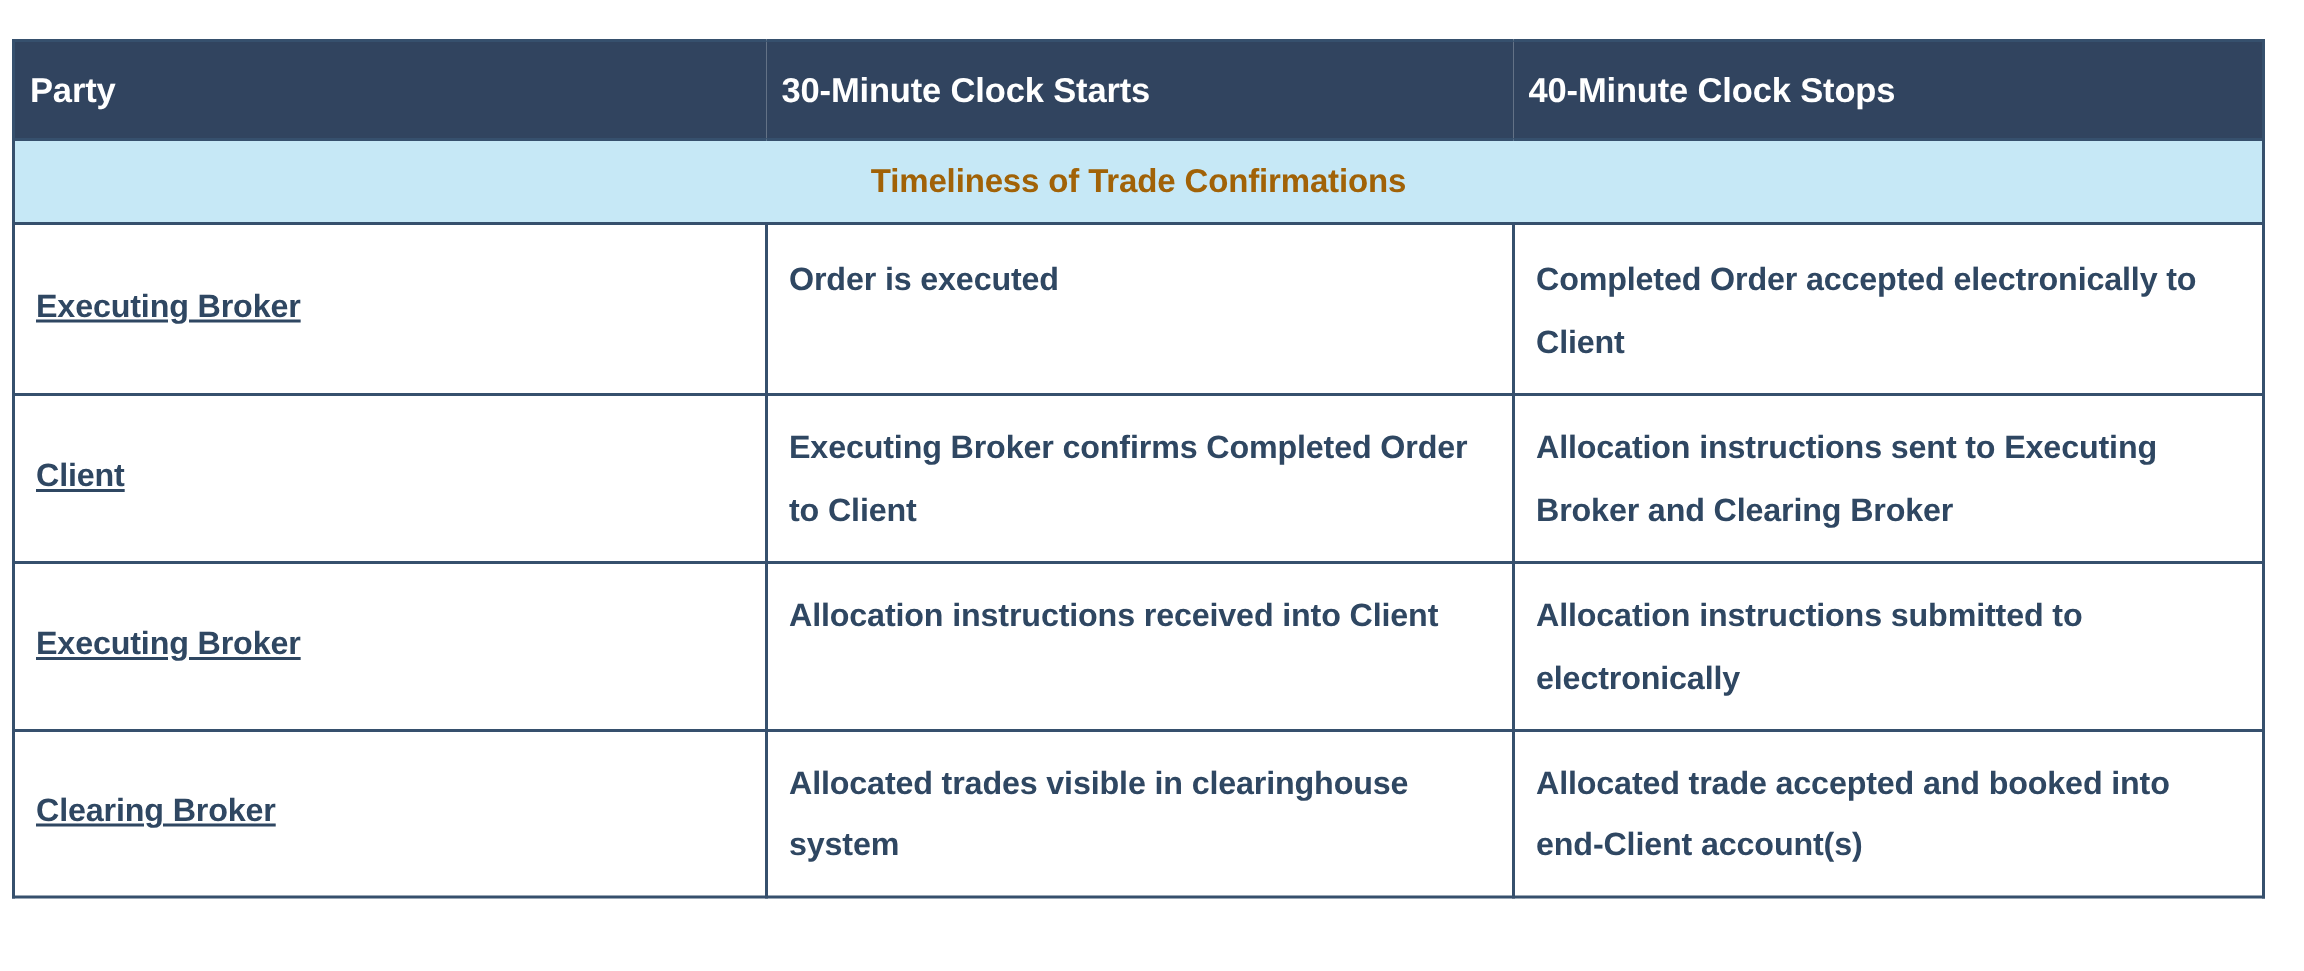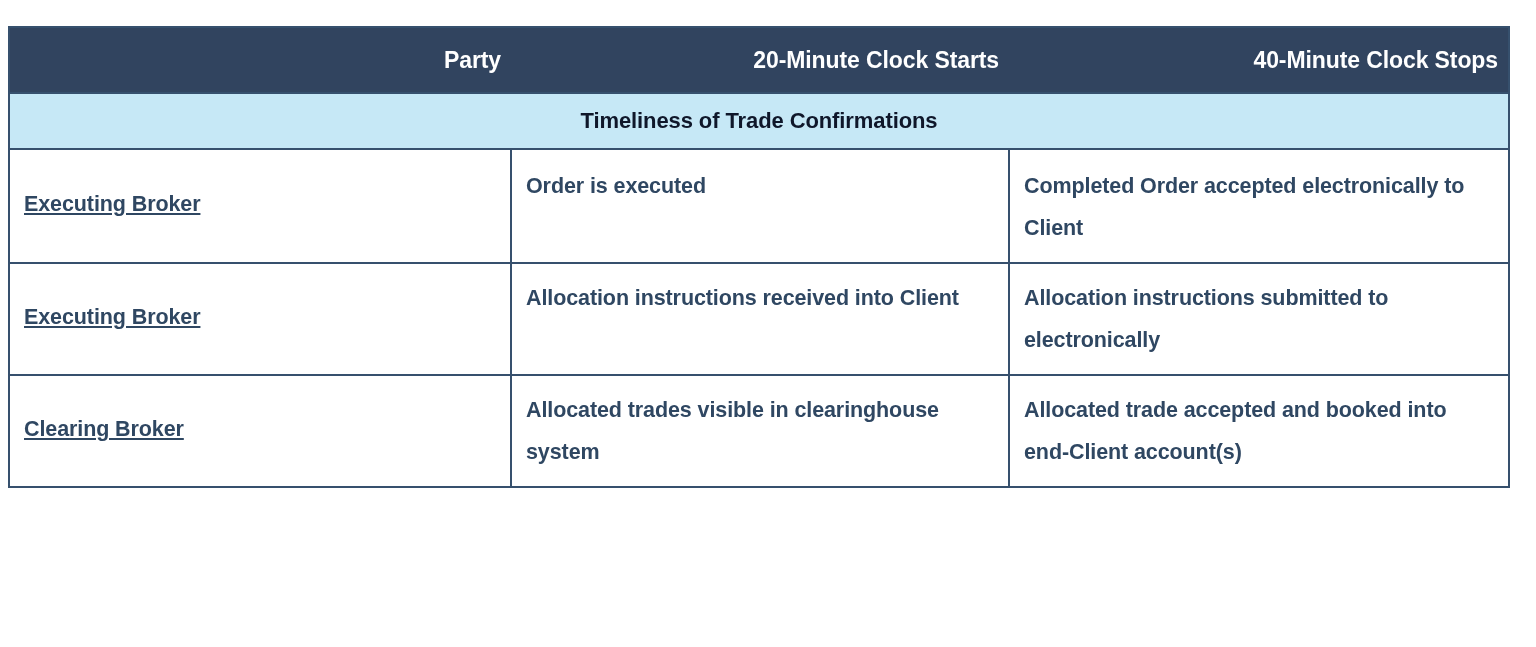--- a/index.html
+++ b/index.html
@@ -46,33 +46,33 @@
 
   
   thead tr.head-row {
     background: #31445f;
   }
   thead th {
     height: 66px;
     color: #ffffff;
     font-size: 23px;
     font-weight: bold;
-    text-align: right;
+    text-align: left;
     vertical-align: middle;
     letter-spacing: -0.1px;
     border: none;
     padding: 0 10px;
     box-sizing: border-box;
   }
 
   
   tr.section-row td {
     background: #c6e8f6;
     height: 56px;
-    color: #0f172a;
+    color: #a16207;
     font-size: 22px;
     font-weight: bold;
     text-align: center;
     vertical-align: middle;
     border-top: 2px solid #36506d;
     border-bottom: 2px solid #36506d;
     padding: 0 10px;
     letter-spacing: -0.1px;
     box-sizing: border-box;
   }
@@ -119,38 +119,43 @@
     <table class="timeliness">
       <colgroup>
         <col class="c-party">
         <col class="c-starts">
         <col class="c-stops">
       </colgroup>
 
       <thead>
         <tr class="head-row">
           <th>Party</th>
-          <th>20-Minute Clock Starts</th>
+          <th>30-Minute Clock Starts</th>
           <th>40-Minute Clock Stops</th>
         </tr>
       </thead>
 
       <tbody>
 
         <tr class="section-row">
           <td colspan="3">Timeliness of Trade Confirmations</td>
         </tr>
 
         <tr class="data-row r-tall">
           <td class="cell-party">Executing Broker</td>
           <td class="cell-text">Order is executed</td>
           <td class="cell-text">Completed Order accepted electronically to Client</td>
         </tr>
 
 
+        <tr class="data-row r-mid">
+          <td class="cell-party">Client</td>
+          <td class="cell-text">Executing Broker confirms Completed Order to Client</td>
+          <td class="cell-text">Allocation instructions sent to Executing Broker and Clearing Broker</td>
+        </tr>
 
         <tr class="data-row r-std">
           <td class="cell-party">Executing Broker</td>
           <td class="cell-text">Allocation instructions received into Client</td>
           <td class="cell-text">Allocation instructions submitted to electronically</td>
         </tr>
 
         <tr class="data-row r-last">
           <td class="cell-party">Clearing Broker</td>
           <td class="cell-text">Allocated trades visible in clearinghouse system</td>

